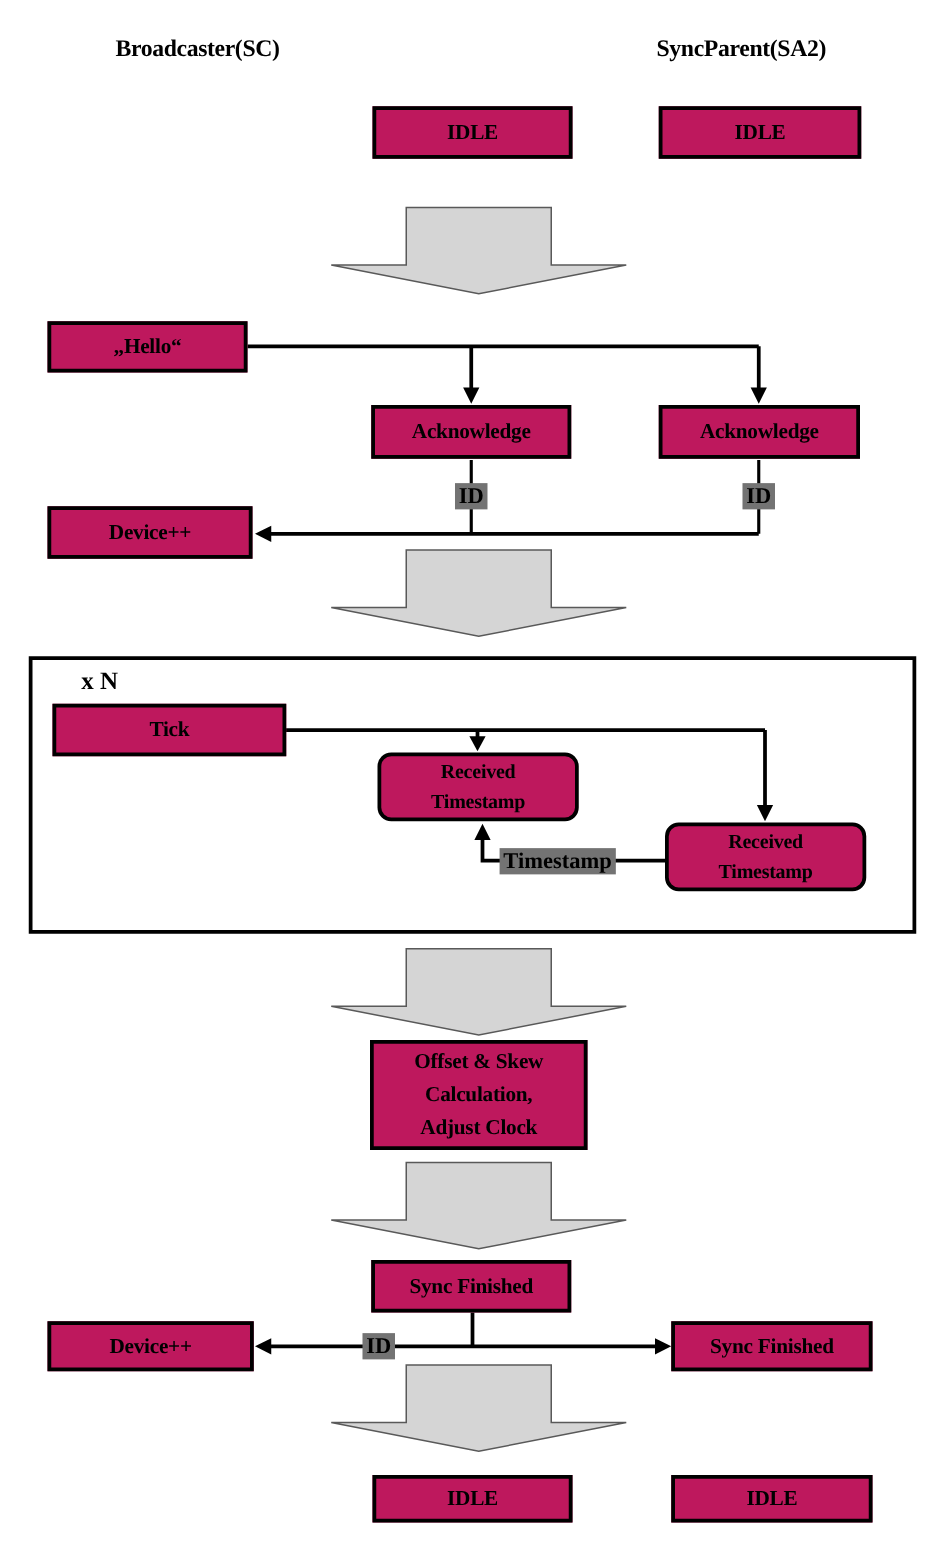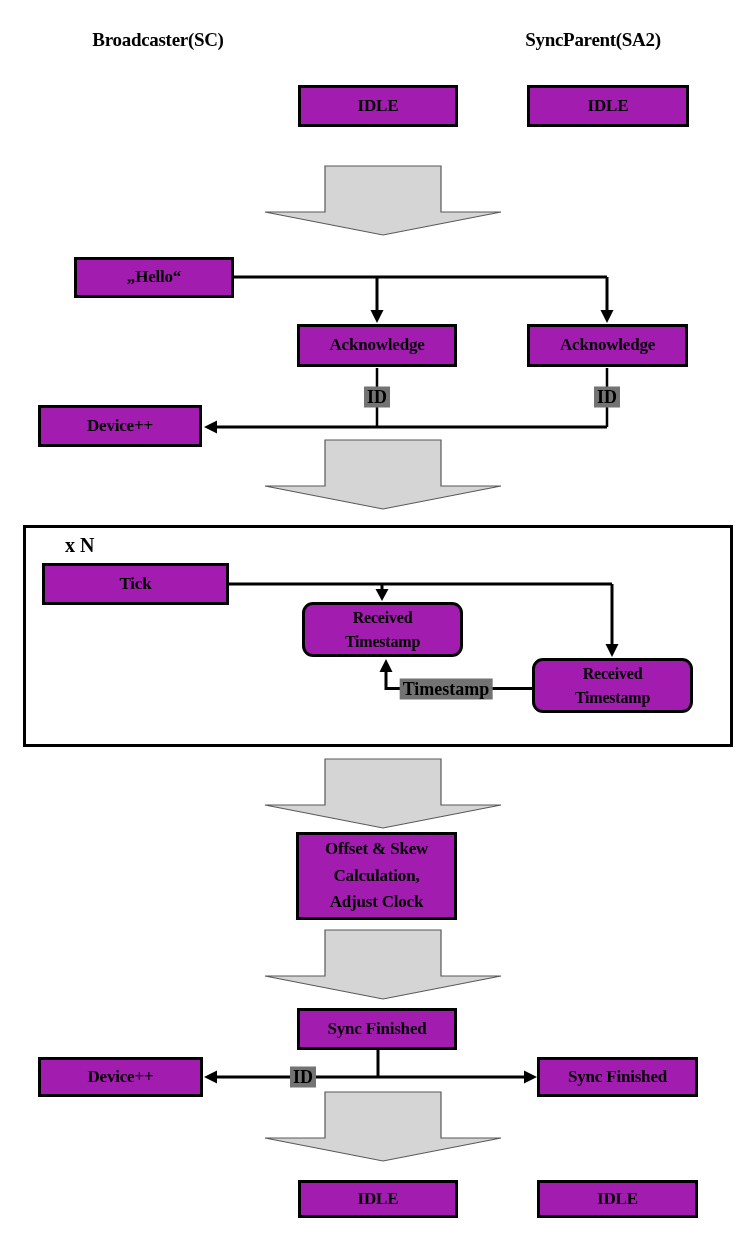--- a/index.html
+++ b/index.html
@@ -13,21 +13,21 @@
     overflow:hidden;
     padding-left:19px;
   }
   #wires{position:absolute;left:0;top:0;width:755px;height:1246px;}
   .col-header{
     position:absolute;height:24px;display:flex;align-items:center;justify-content:center;
     font-size:19px;letter-spacing:-0.3px;white-space:nowrap;
   }
   .box{
     position:absolute;box-sizing:border-box;
-    background:#a21caf;border:3px solid #000;
+    background:#be185d;border:3px solid #000;
     display:flex;align-items:center;justify-content:center;
     font-size:17px;text-align:center;white-space:pre-line;line-height:1.35;
     letter-spacing:-0.2px;
   }
   .box.small-line{font-size:16px;line-height:1.5;border-radius:11px;}
   .box.triple{font-size:17px;line-height:1.55;}
   .wire-label{
     position:absolute;background:#737373;padding:0 3px;
     display:flex;align-items:center;justify-content:center;
     font-size:18px;transform:translate(-50%,-50%);white-space:nowrap;
@@ -85,36 +85,36 @@
     <polygon fill="#000" points="217,1070.5 217,1083.5 204,1077"></polygon>
     <polygon fill="#000" points="524,1070.5 524,1083.5 537,1077"></polygon>
   </svg>
 
   <div class="col-header" style="left:58px;top:28px;width:200px;">Broadcaster(SC)</div>
   <div class="col-header" style="left:493px;top:28px;width:200px;">SyncParent(SA2)</div>
 
   <div class="box" style="left:298px;top:85px;width:160px;height:42px;">IDLE</div>
   <div class="box" style="left:527px;top:85px;width:162px;height:42px;">IDLE</div>
 
-  <div class="box" style="left:38px;top:257px;width:160px;height:41px;margin-left:36px;">„Hello“</div>
+  <div class="box" style="left:38px;top:257px;width:160px;height:41px;">„Hello“</div>
   <div class="box" style="left:297px;top:324px;width:160px;height:43px;">Acknowledge</div>
   <div class="box" style="left:527px;top:324px;width:161px;height:43px;">Acknowledge</div>
   <div class="wire-label" style="left:377px;top:397px;">ID</div>
   <div class="wire-label" style="left:607px;top:397px;">ID</div>
   <div class="box" style="left:38px;top:405px;width:164px;height:42px;">Device++</div>
 
   <div class="loop-tag" style="left:65px;top:534px;">x N</div>
   <div class="box" style="left:42px;top:563px;width:187px;height:42px;text-align:center;">Tick</div>
   <div class="box small-line" style="left:302px;top:602px;width:161px;height:55px;">Received
 Timestamp</div>
   <div class="box small-line" style="left:532px;top:658px;width:161px;height:55px;">Received
 Timestamp</div>
   <div class="wire-label" style="left:446px;top:689px;">Timestamp</div>
 
-  <div class="box triple" style="left:296px;top:832px;width:161px;height:88px;">Offset &amp; Skew
+  <div class="box triple" style="left:296px;top:832px;width:174px;height:88px;">Offset &amp; Skew
 Calculation,
 Adjust Clock</div>
 
   <div class="box" style="left:297px;top:1008px;width:160px;height:42px;">Sync Finished</div>
   <div class="wire-label" style="left:303px;top:1077px;">ID</div>
   <div class="box" style="left:38px;top:1057px;width:165px;height:40px;">Device++</div>
   <div class="box" style="left:537px;top:1057px;width:161px;height:40px;">Sync Finished</div>
 
   <div class="box" style="left:298px;top:1180px;width:160px;height:38px;">IDLE</div>
   <div class="box" style="left:537px;top:1180px;width:161px;height:38px;">IDLE</div>

